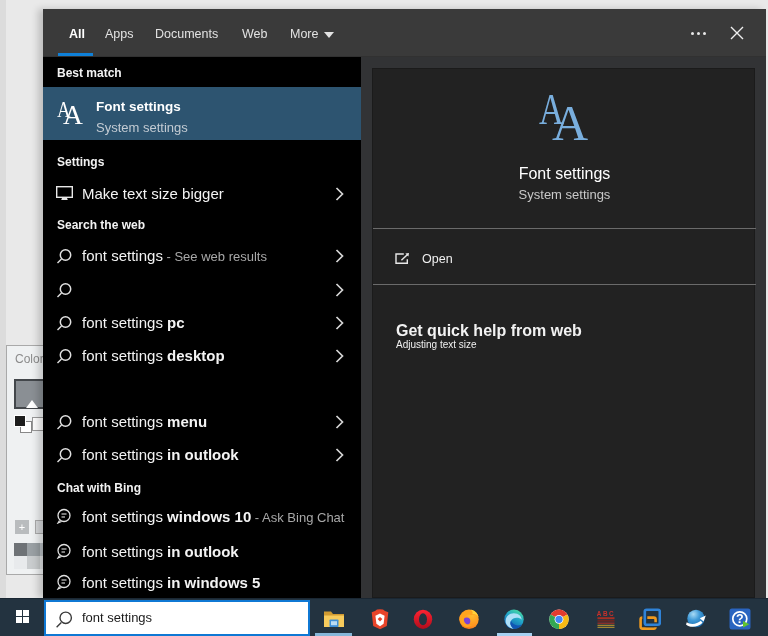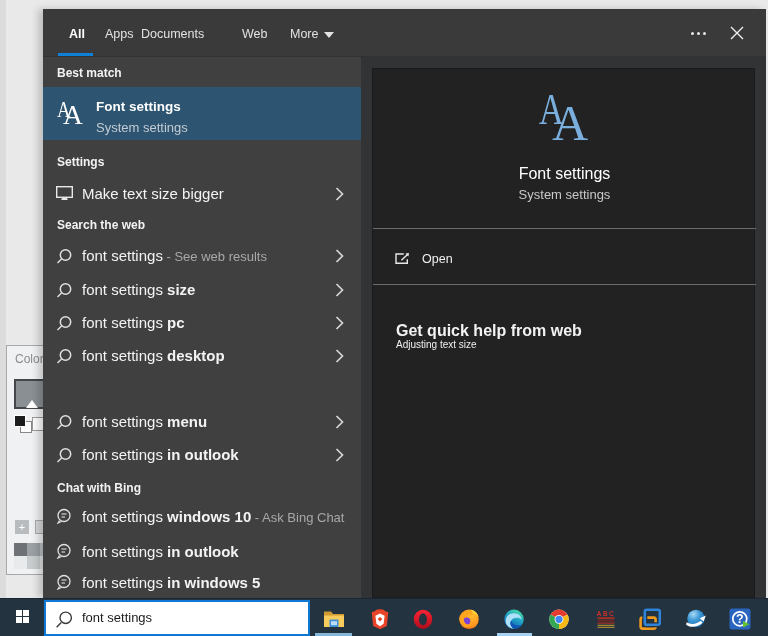--- a/index.html
+++ b/index.html
@@ -1,20 +1,20 @@
 <!DOCTYPE html>
 <html><head><meta charset="utf-8"><style>
 *{margin:0;padding:0;box-sizing:border-box}
 html,body{width:768px;height:636px;overflow:hidden}
 body{font-family:"Liberation Sans",sans-serif;background:#e9e9e9;position:relative;-webkit-font-smoothing:antialiased}
 .abs{position:absolute}
 
 #colors{left:6px;top:345px;width:44px;height:230px;background:#eff1f2;border:1px solid #a9a9a9;z-index:1}
 
-#panel{left:43px;top:9px;width:723px;height:589px;background:#404040;z-index:2;box-shadow:-5px 0 7px rgba(0,0,0,.18)}
+#panel{left:43px;top:9px;width:723px;height:589px;background:#000000;z-index:2;box-shadow:-5px 0 7px rgba(0,0,0,.18)}
 #tabbar{left:0;top:0;width:723px;height:48px;background:#3a3a3a;border-bottom:1px solid #313131}
 .tab{position:absolute;top:18px;font-size:12.5px;color:#e2e2e2}
 #rightouter{left:318px;top:48px;width:405px;height:541px;background:#323335}
 #rightinner{left:11px;top:11px;width:383px;height:530px;background:#222222;border:1px solid #1b1b1b}
 
 .hdr{position:absolute;left:14px;font-size:12px;font-weight:bold;color:#f2f2f2}
 .row{position:absolute;left:0;width:318px;height:33px}
 .rtxt{position:absolute;left:39px;top:0;line-height:33px;font-size:15px;color:#f3f3f3;white-space:nowrap}
 .dim{color:#a8a8a8;font-size:13px;font-weight:normal}
 .chev{position:absolute;right:17px;top:10px}
@@ -41,21 +41,21 @@
   <div class="abs" style="left:33px;top:197px;width:13px;height:13px;background:#b9bfc3"></div>
   <div class="abs" style="left:7px;top:210px;width:13px;height:13px;background:#e8eaec"></div>
   <div class="abs" style="left:20px;top:210px;width:13px;height:13px;background:#c9ccce"></div>
   <div class="abs" style="left:33px;top:210px;width:13px;height:13px;background:#dfe1e3"></div>
 </div>
 
 <div id="panel" class="abs">
   <div id="tabbar" class="abs">
     <span class="tab" style="left:26px;font-weight:bold;color:#fff">All</span>
     <span class="tab" style="left:62px">Apps</span>
-    <span class="tab" style="left:98px">Documents</span>
+    <span class="tab" style="left:112px">Documents</span>
     <span class="tab" style="left:199px">Web</span>
     <span class="tab" style="left:247px">More</span>
     <svg class="abs" style="left:281px;top:22px" width="11" height="8">
         <polygon points="0,1 10,1 5,7" fill="#e2e2e2"></polygon>
       </svg>
     <div class="abs" style="left:648px;top:22.5px;width:3px;height:3px;border-radius:50%;background:#e8e8e8"></div>
     <div class="abs" style="left:654px;top:22.5px;width:3px;height:3px;border-radius:50%;background:#e8e8e8"></div>
     <div class="abs" style="left:660px;top:22.5px;width:3px;height:3px;border-radius:50%;background:#e8e8e8"></div>
     <svg class="abs" style="left:687px;top:17px" width="14" height="14" viewBox="0 0 14 14">
         <path d="M1,1 L13,13 M13,1 L1,13" stroke="#efefef" stroke-width="1.4"></path>
@@ -111,21 +111,20 @@
       <span class="rtxt">font settings<span class="dim"> - See web results</span></span>
       <svg class="chev" width="9" height="14" viewBox="0 0 9 14">
         <path d="M1.5,1 L7.5,7 L1.5,13" stroke="#d6d6d6" stroke-width="1.7" fill="none"></path>
       </svg>
     </div>
   <div class="row" style="top:264px">
       <svg class="ricon" width="17" height="17" viewBox="0 0 17 17">
         <circle cx="9.5" cy="7" r="5.2" stroke="#e0e0e0" stroke-width="1.5" fill="none"></circle>
         <line x1="5.5" y1="11" x2="1.5" y2="15" stroke="#e0e0e0" stroke-width="1.5"></line>
       </svg>
-      <span class="rtxt">font settings <b>size</b></span>
       <svg class="chev" width="9" height="14" viewBox="0 0 9 14">
         <path d="M1.5,1 L7.5,7 L1.5,13" stroke="#d6d6d6" stroke-width="1.7" fill="none"></path>
       </svg>
     </div>
   <div class="row" style="top:297px">
       <svg class="ricon" width="17" height="17" viewBox="0 0 17 17">
         <circle cx="9.5" cy="7" r="5.2" stroke="#e0e0e0" stroke-width="1.5" fill="none"></circle>
         <line x1="5.5" y1="11" x2="1.5" y2="15" stroke="#e0e0e0" stroke-width="1.5"></line>
       </svg>
       <span class="rtxt">font settings <b>pc</b></span>

